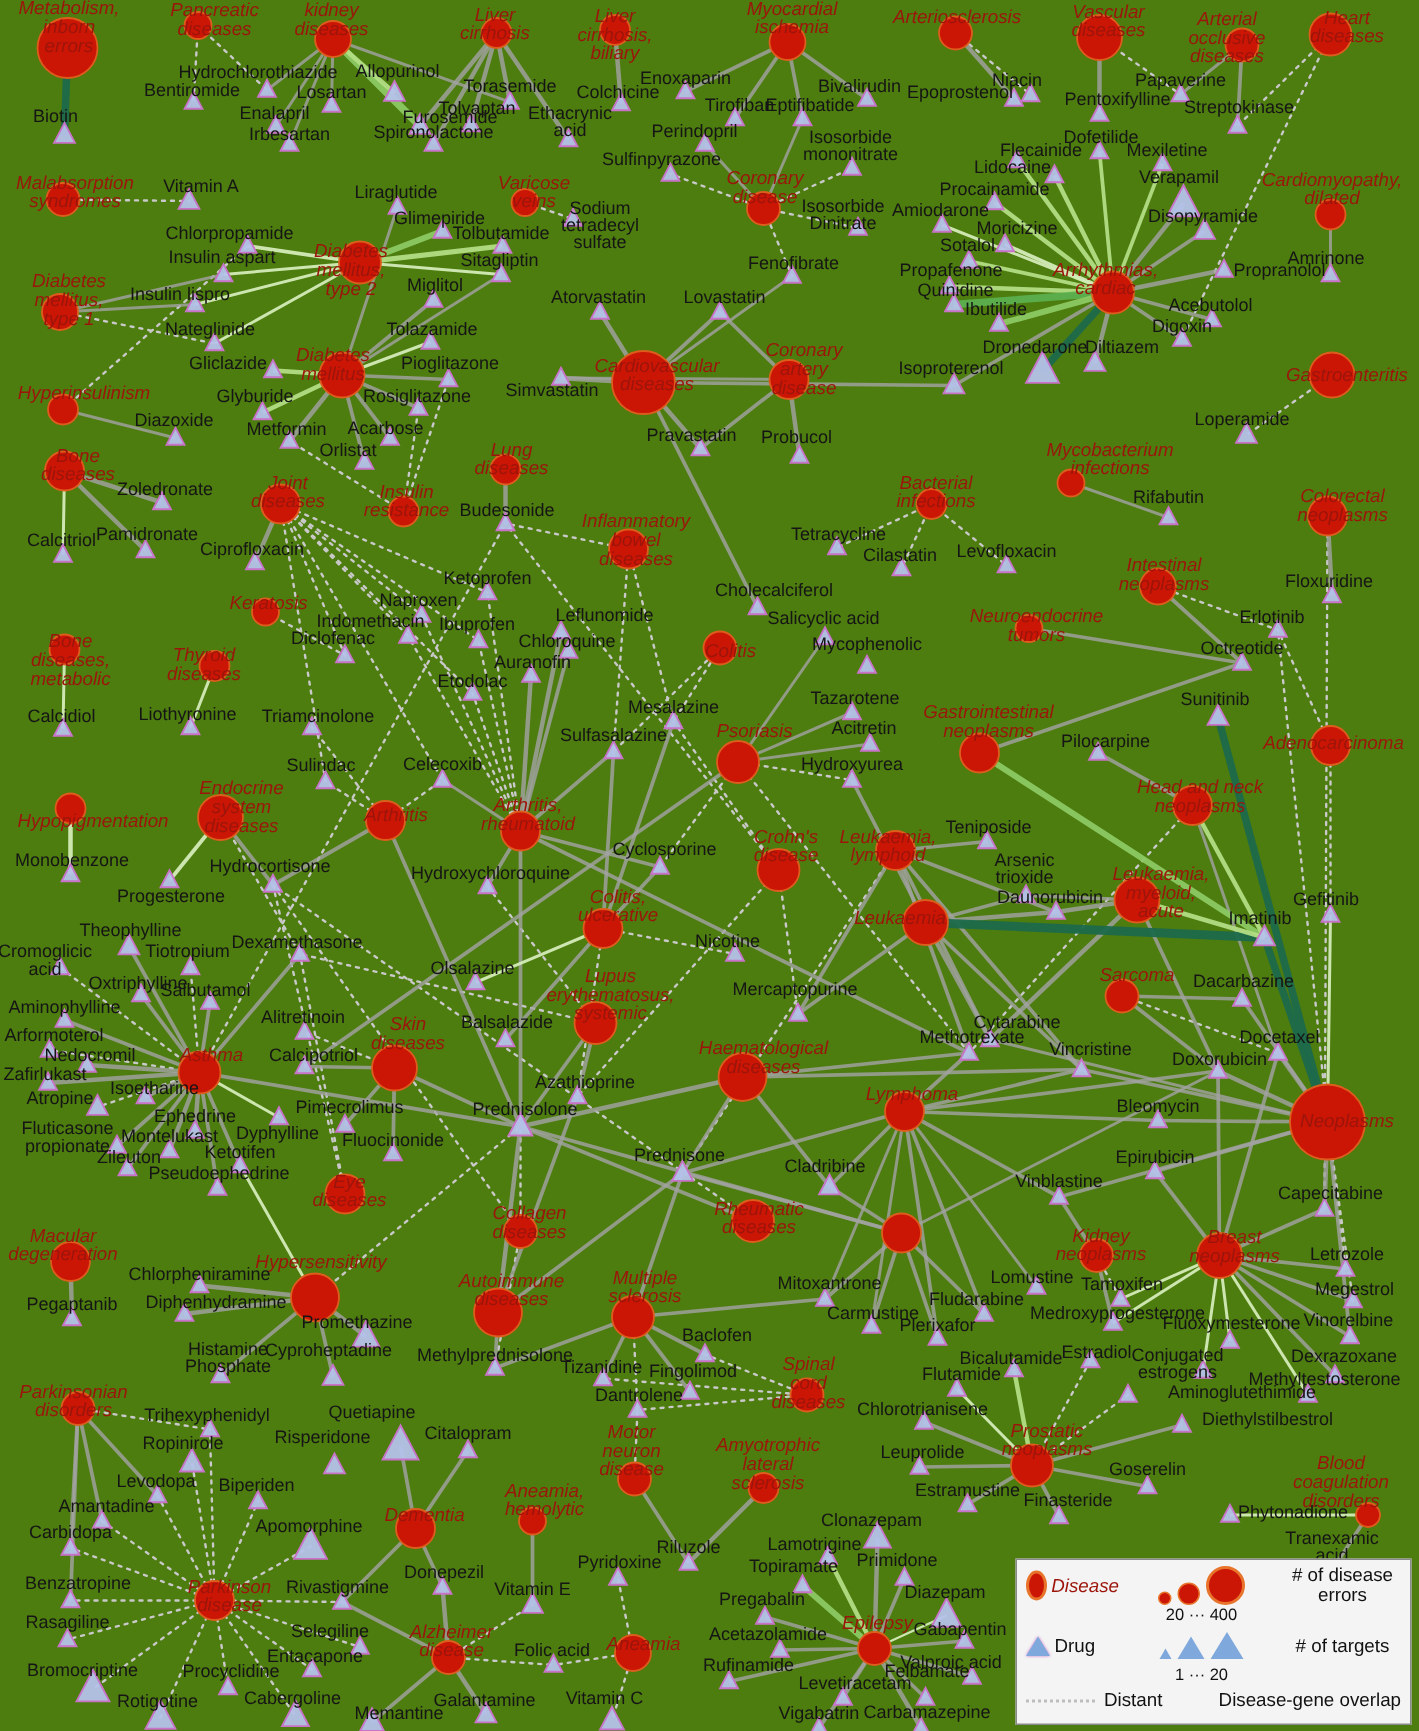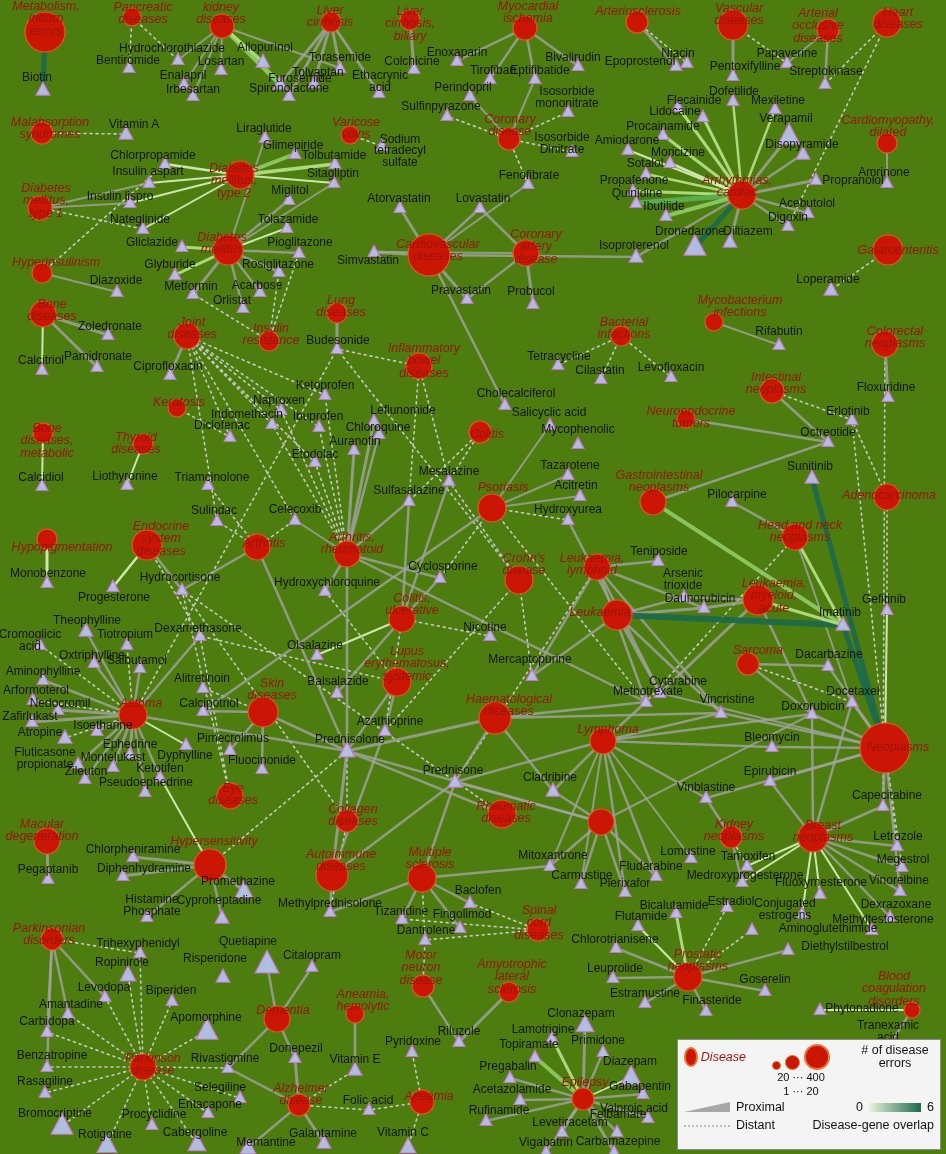--- a/index.html
+++ b/index.html
@@ -1062,39 +1062,40 @@
     </div>
     <div class="lg-row" style="height:14px;">
       <div class="lg-col1"></div>
       <div class="lg-col2 lg-sizes">
         <span>20</span>
         <span>···</span>
         <span>400</span>
       </div>
       <div class="lg-col3"></div>
     </div>
+    <div class="lg-row">
+      <div class="lg-col1">
+        <span class="lg-tri" style="border-left:8px solid transparent;border-right:8px solid transparent;border-bottom:13px solid #7fa8dc;filter:drop-shadow(0 0 1px #c873c8);"></span>
+        <span>Drug</span>
+      </div>
+      <div class="lg-col2" style="align-items:flex-end;">
+        <span class="lg-tri" style="border-left:4px solid transparent;border-right:4px solid transparent;border-bottom:7px solid #7fa8dc;"></span>
+        <span class="lg-tri" style="border-left:9px solid transparent;border-right:9px solid transparent;border-bottom:15px solid #7fa8dc;"></span>
+        <span class="lg-tri" style="border-left:11px solid transparent;border-right:11px solid transparent;border-bottom:18px solid #7fa8dc;"></span>
+      </div>
+      <div class="lg-col3"># of targets</div>
+    </div>
     <div class="lg-row" style="height:14px;">
       <div class="lg-col1"></div>
       <div class="lg-col2 lg-sizes">
         <span>1</span>
         <span>···</span>
         <span>20</span>
       </div>
       <div class="lg-col3"></div>
-    </div>
-    <div class="lg-row" style="height:18px;">
-      <div class="lg-col1" style="width:110px;gap:6px;">
-        <span class="lg-wedge"></span>
-        <span>Proximal</span>
-      </div>
-      <div style="flex:1;display:flex;align-items:center;gap:6px;justify-content:flex-end;">
-        <span>0</span>
-        <span class="lg-grad"></span>
-        <span>6</span>
-      </div>
     </div>
     <div class="lg-row" style="height:18px;">
       <div class="lg-col1" style="width:110px;gap:6px;">
         <span class="lg-dotted"></span>
         <span>Distant</span>
       </div>
       <div style="flex:1;text-align:right;">Disease-gene overlap</div>
     </div>
   </div>
 </div>

